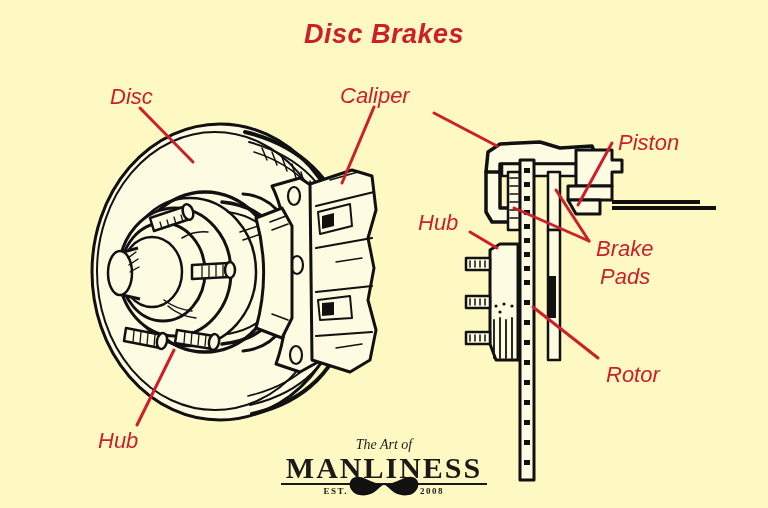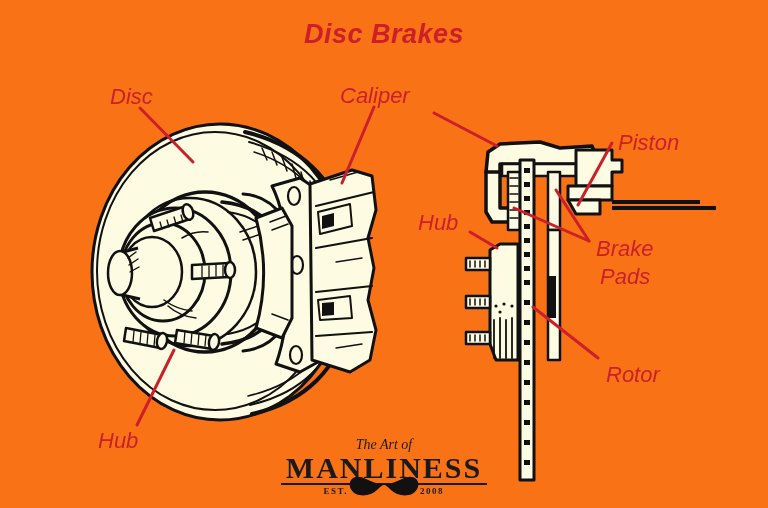--- a/index.html
+++ b/index.html
@@ -82,21 +82,21 @@
     letter-spacing: 1.5px;
   }
   .logo-rule {
     stroke: #1a1a1a;
     stroke-width: 2.2;
   }
 </style>
 </head>
 <body>
 
-<div id="page" style="background: #f97316;">
+<div id="page" style="background: #fef9c3;">
 
   <svg id="page-svg" viewBox="0 0 768 508">
 
     <text class="title-text" x="384" y="43" text-anchor="middle">Disc Brakes</text>
 
     <g>
 
       <ellipse cx="220" cy="272" rx="128" ry="148" class="paper-fill" stroke-width="3"></ellipse>
 
       <ellipse cx="215" cy="271" rx="118" ry="139" class="ink" stroke-width="2"></ellipse>

